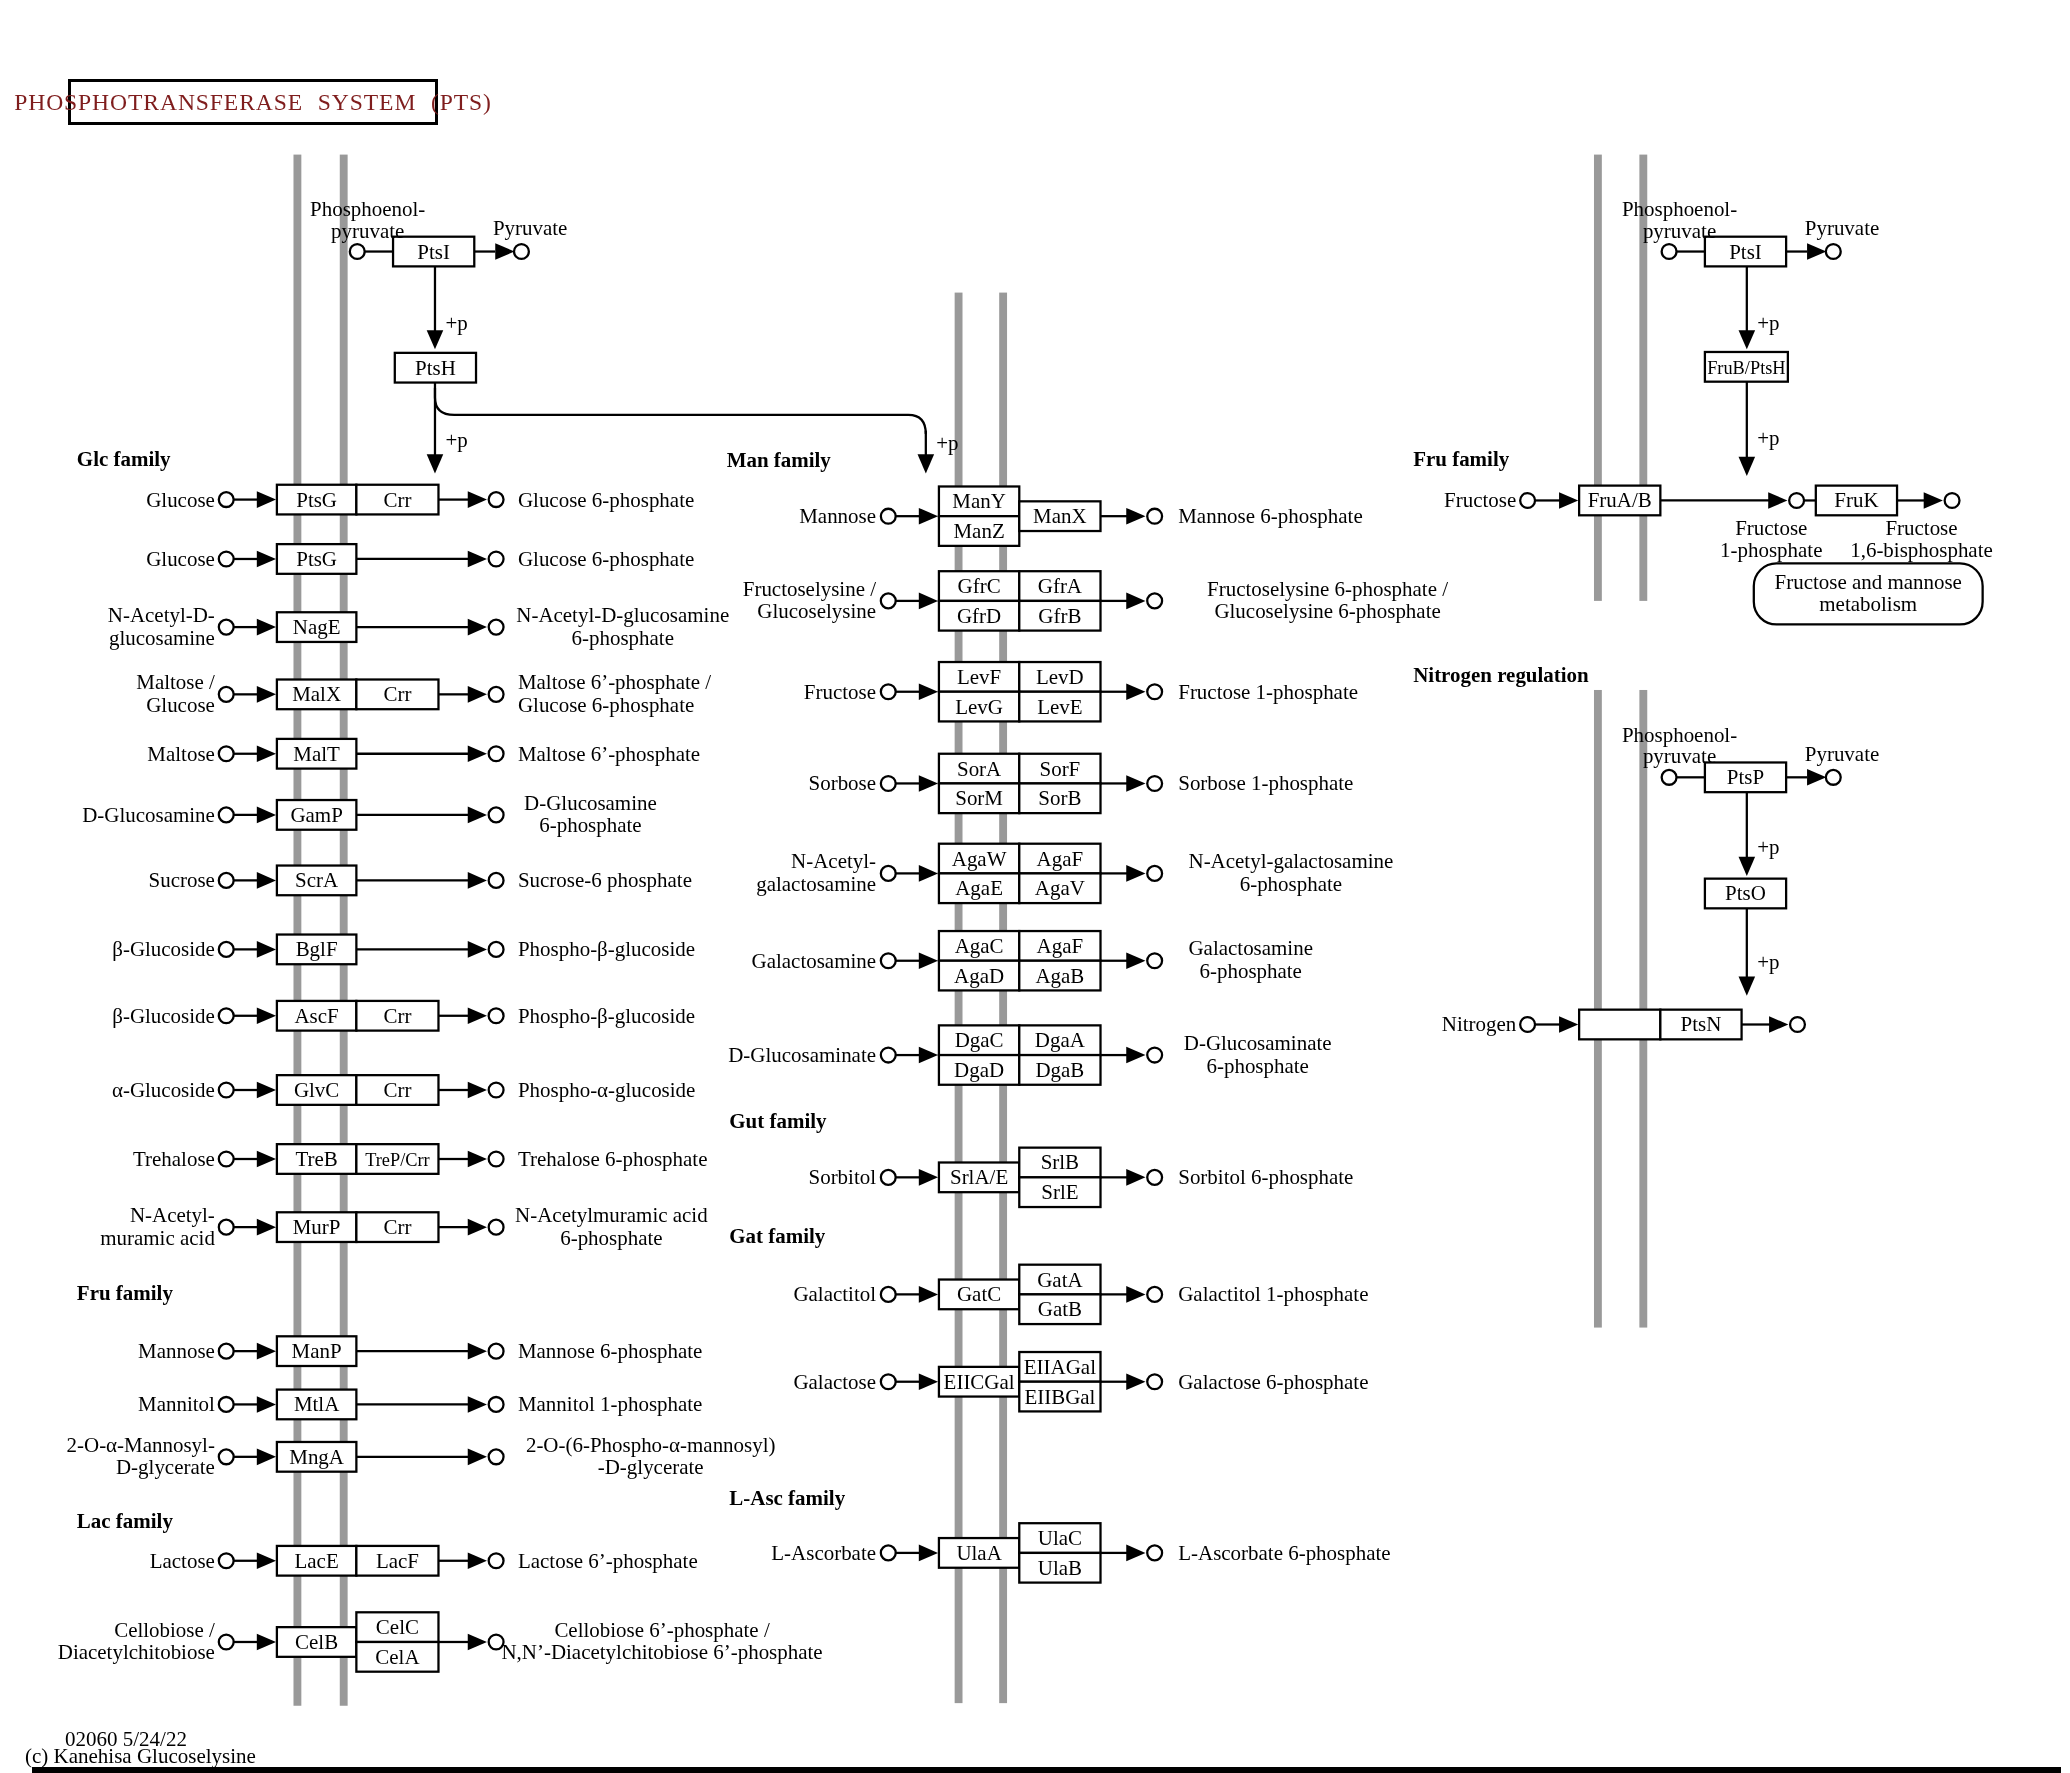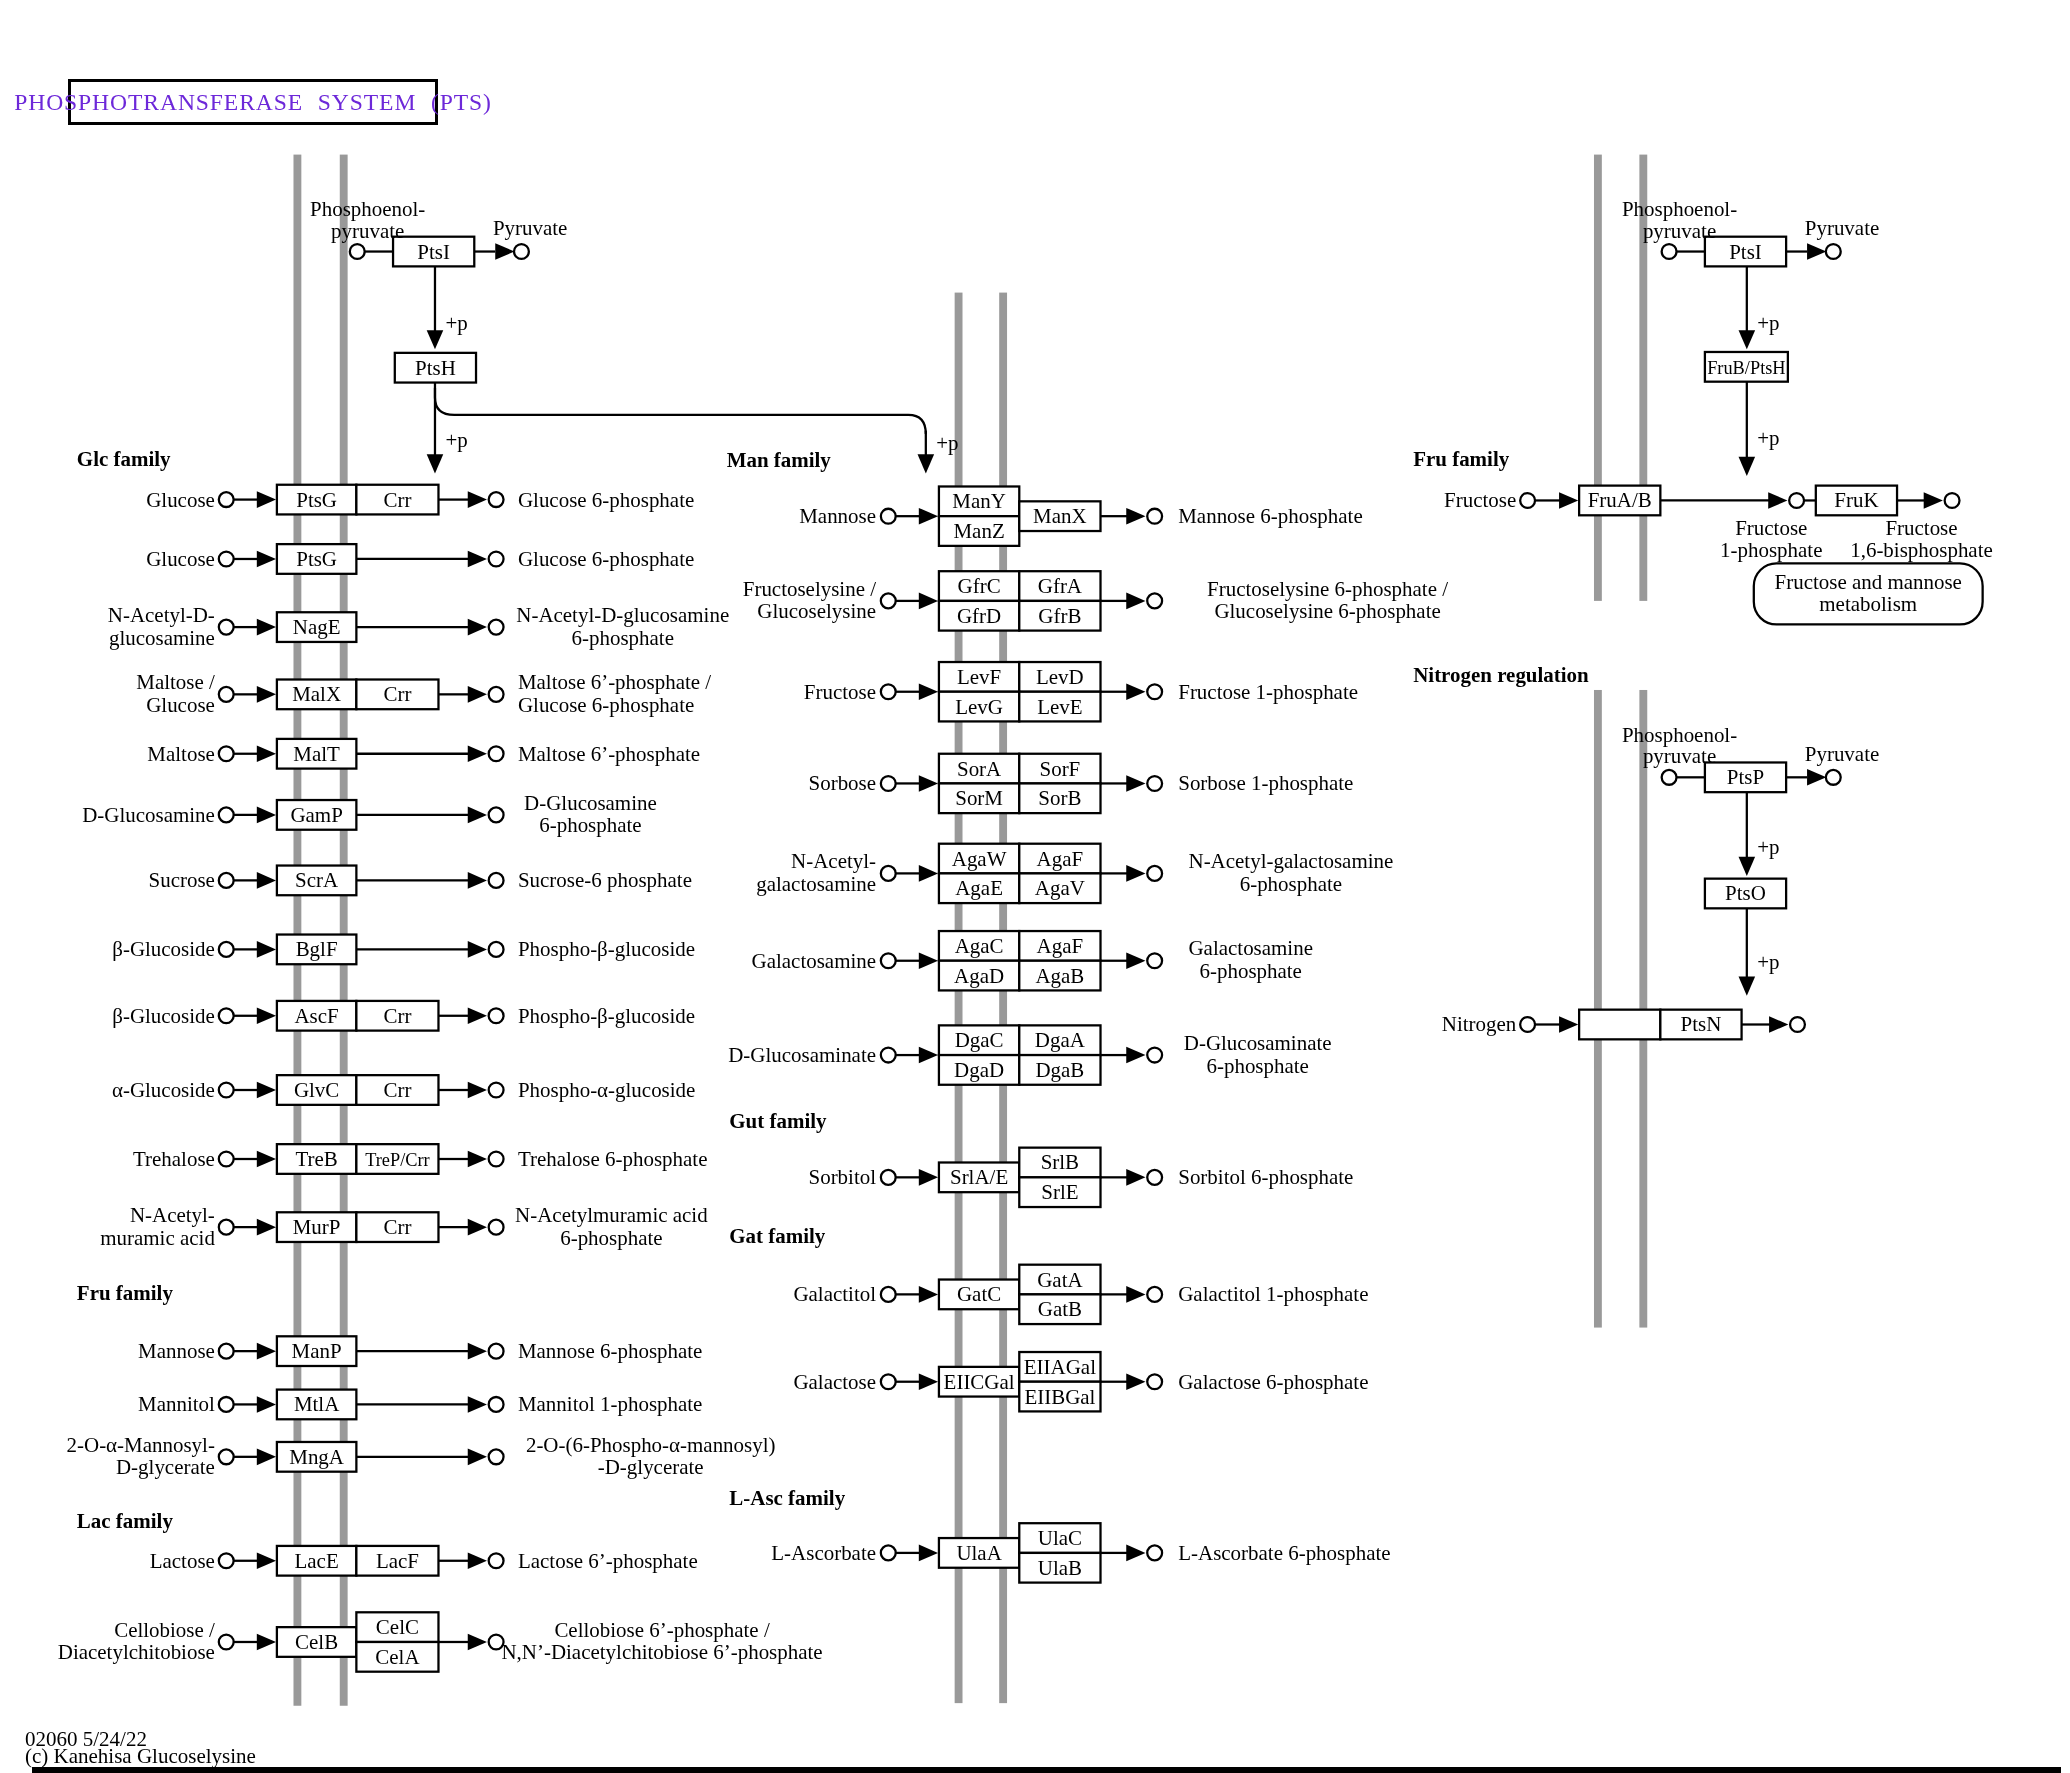--- a/index.html
+++ b/index.html
@@ -1,23 +1,23 @@
 <!DOCTYPE html>
 <html style="font-size:14px"><head>
 <meta charset="utf-8">
 <style>
   html,body{margin:0;padding:0;background:#fff;}
   #stage{position:relative;width:2070px;height:1773px;background:#fff;overflow:hidden;
          font-family:"Liberation Serif","DejaVu Serif",serif;}
   #diagram{position:absolute;left:0;top:0;}
   #title-box{position:absolute;left:68px;top:79px;width:364px;height:40px;border:3.5px solid #000;
-             display:flex;align-items:center;justify-content:center;font-size:23.6px;color:#6d28d9;
+             display:flex;align-items:center;justify-content:center;font-size:23.6px;color:#7f1d1d;
              letter-spacing:0.9px;word-spacing:7.9px;white-space:nowrap;}
   .footer-line{position:absolute;left:25px;font-size:21px;color:#000;white-space:nowrap;}
-  #footer-1{top:1727px;}
+  #footer-1{top:1727px;margin-left:40px;}
   #footer-2{top:1744px;}
   #bottom-bar{position:absolute;left:32px;top:1767px;width:2029px;height:6.1px;background:#000;}
   svg text{font-family:"Liberation Serif","DejaVu Serif",serif;}
 </style>
 </head>
 <body>
 
 <div id="stage">
   <svg id="diagram" width="2070" height="1773" viewBox="0 0 2370 2030">
       <rect x="336" y="177" width="9" height="1776" fill="#999999"></rect>

